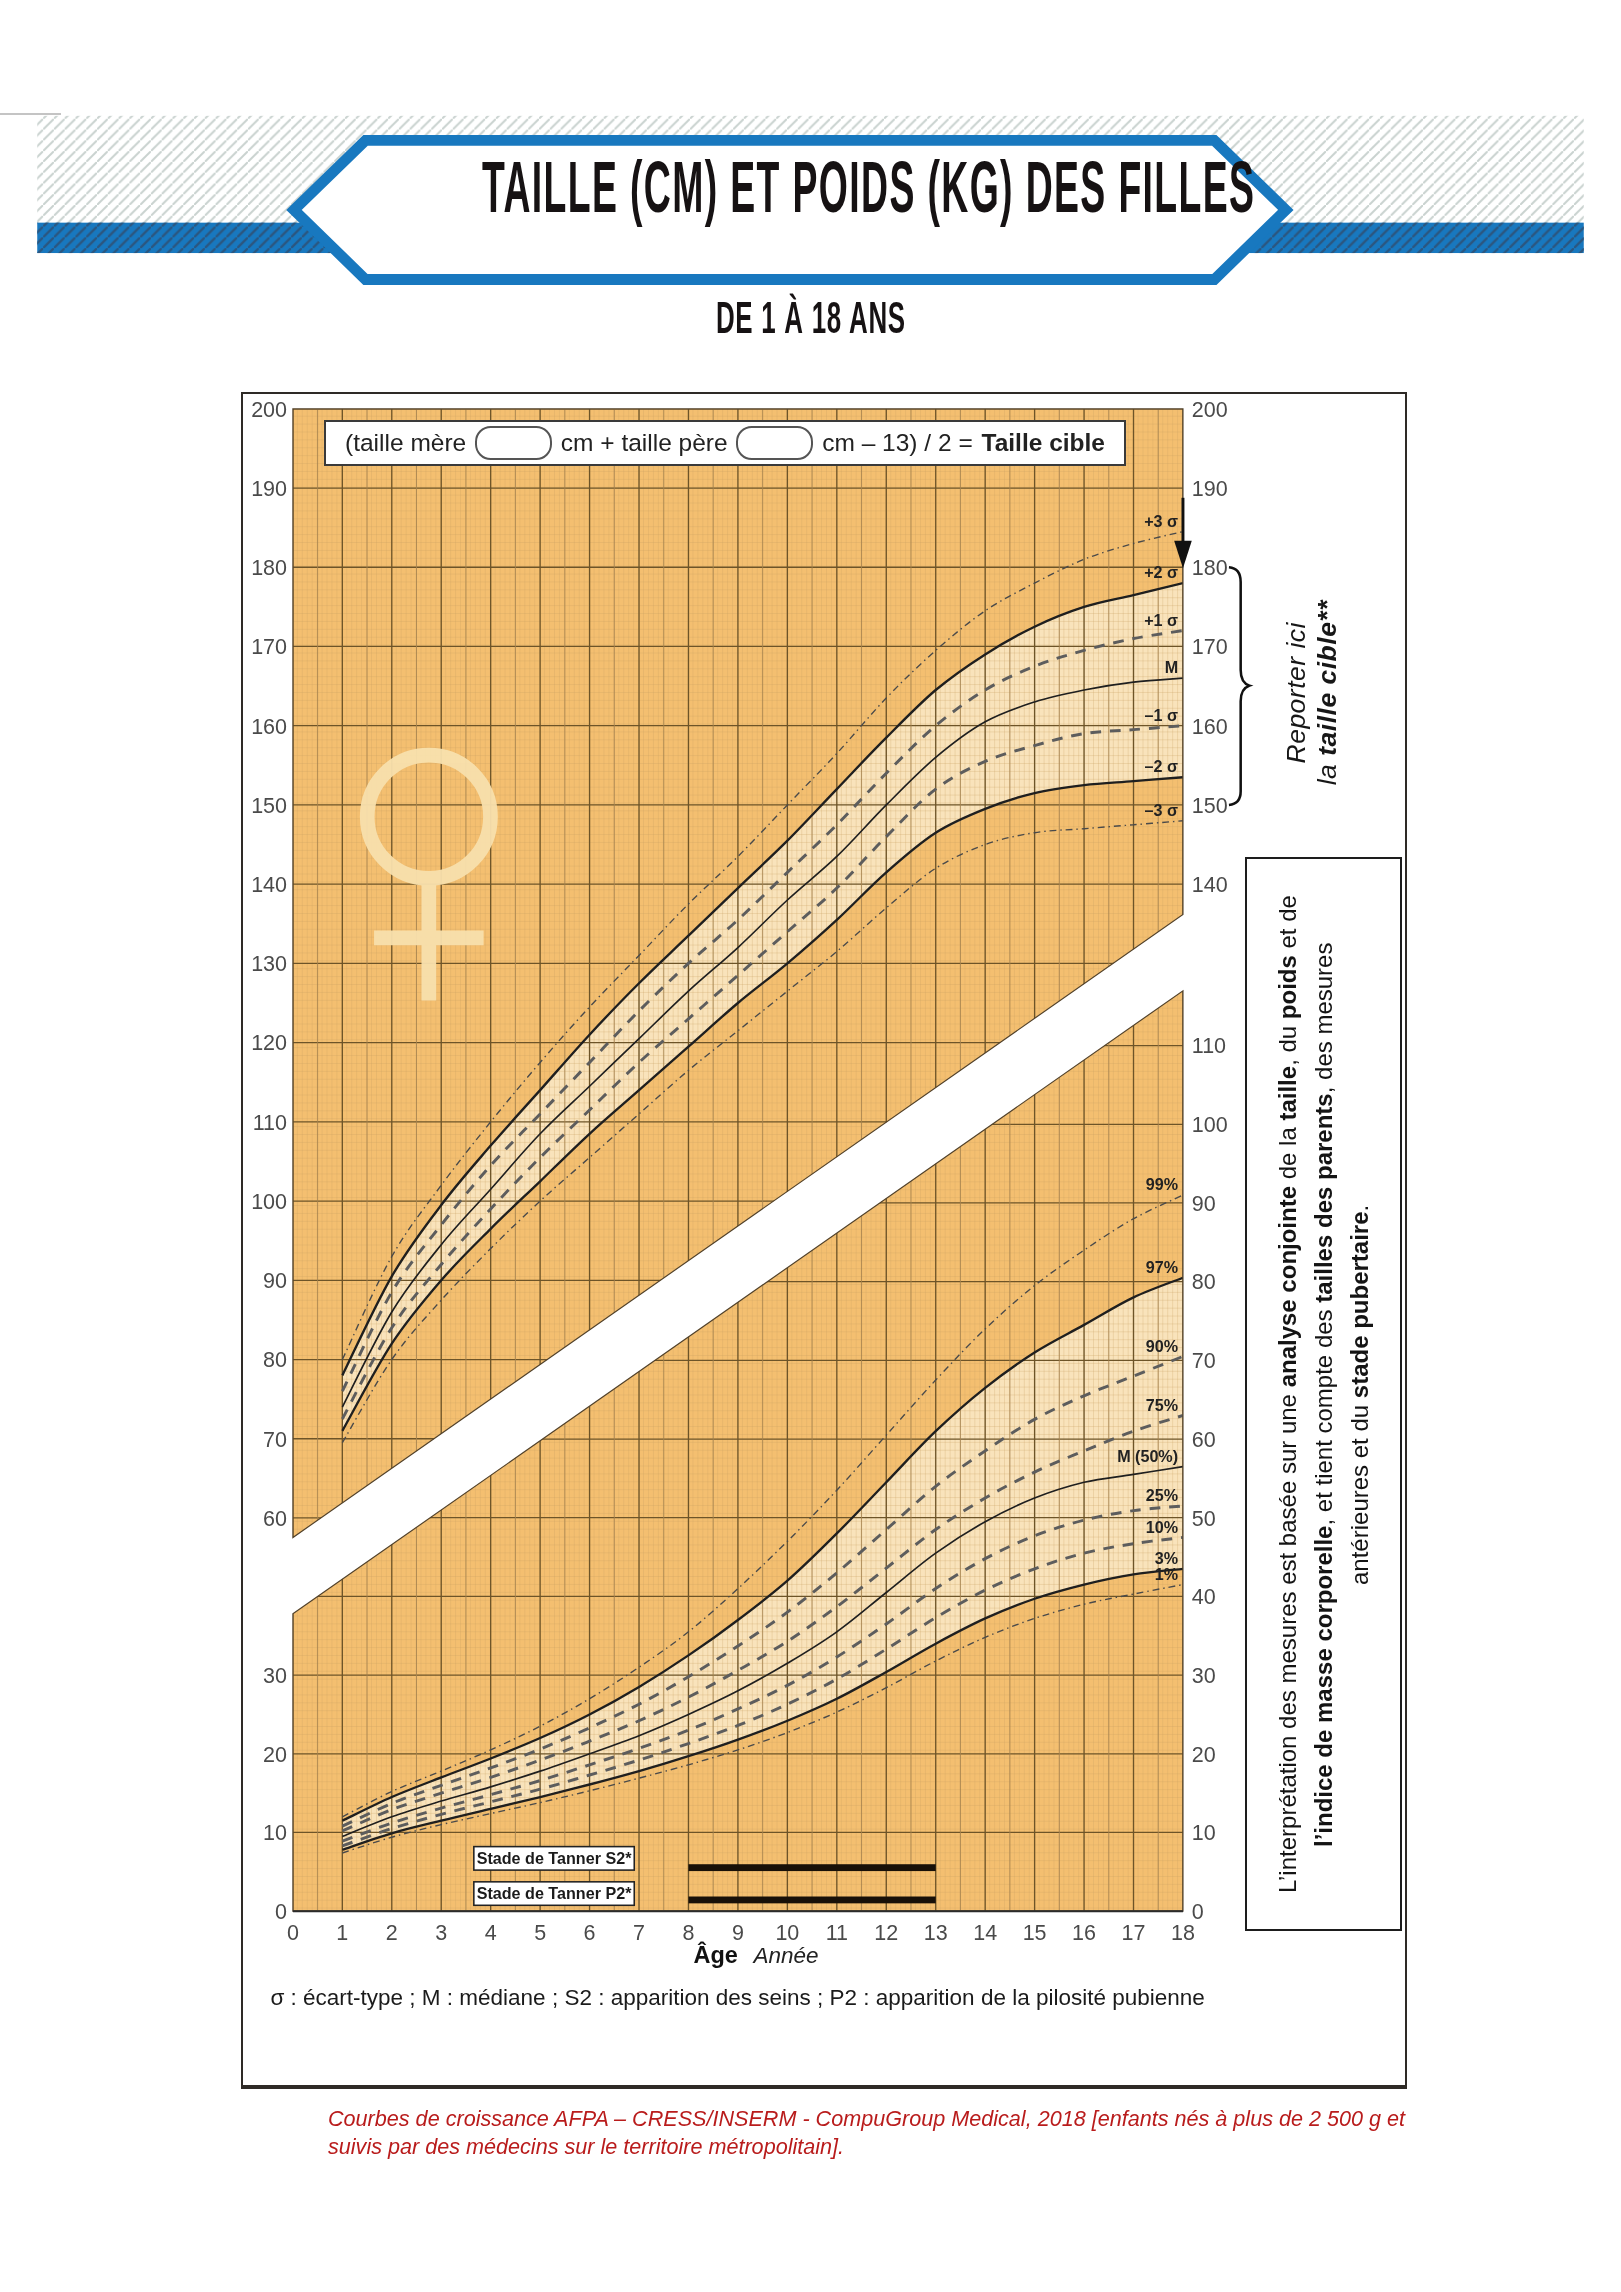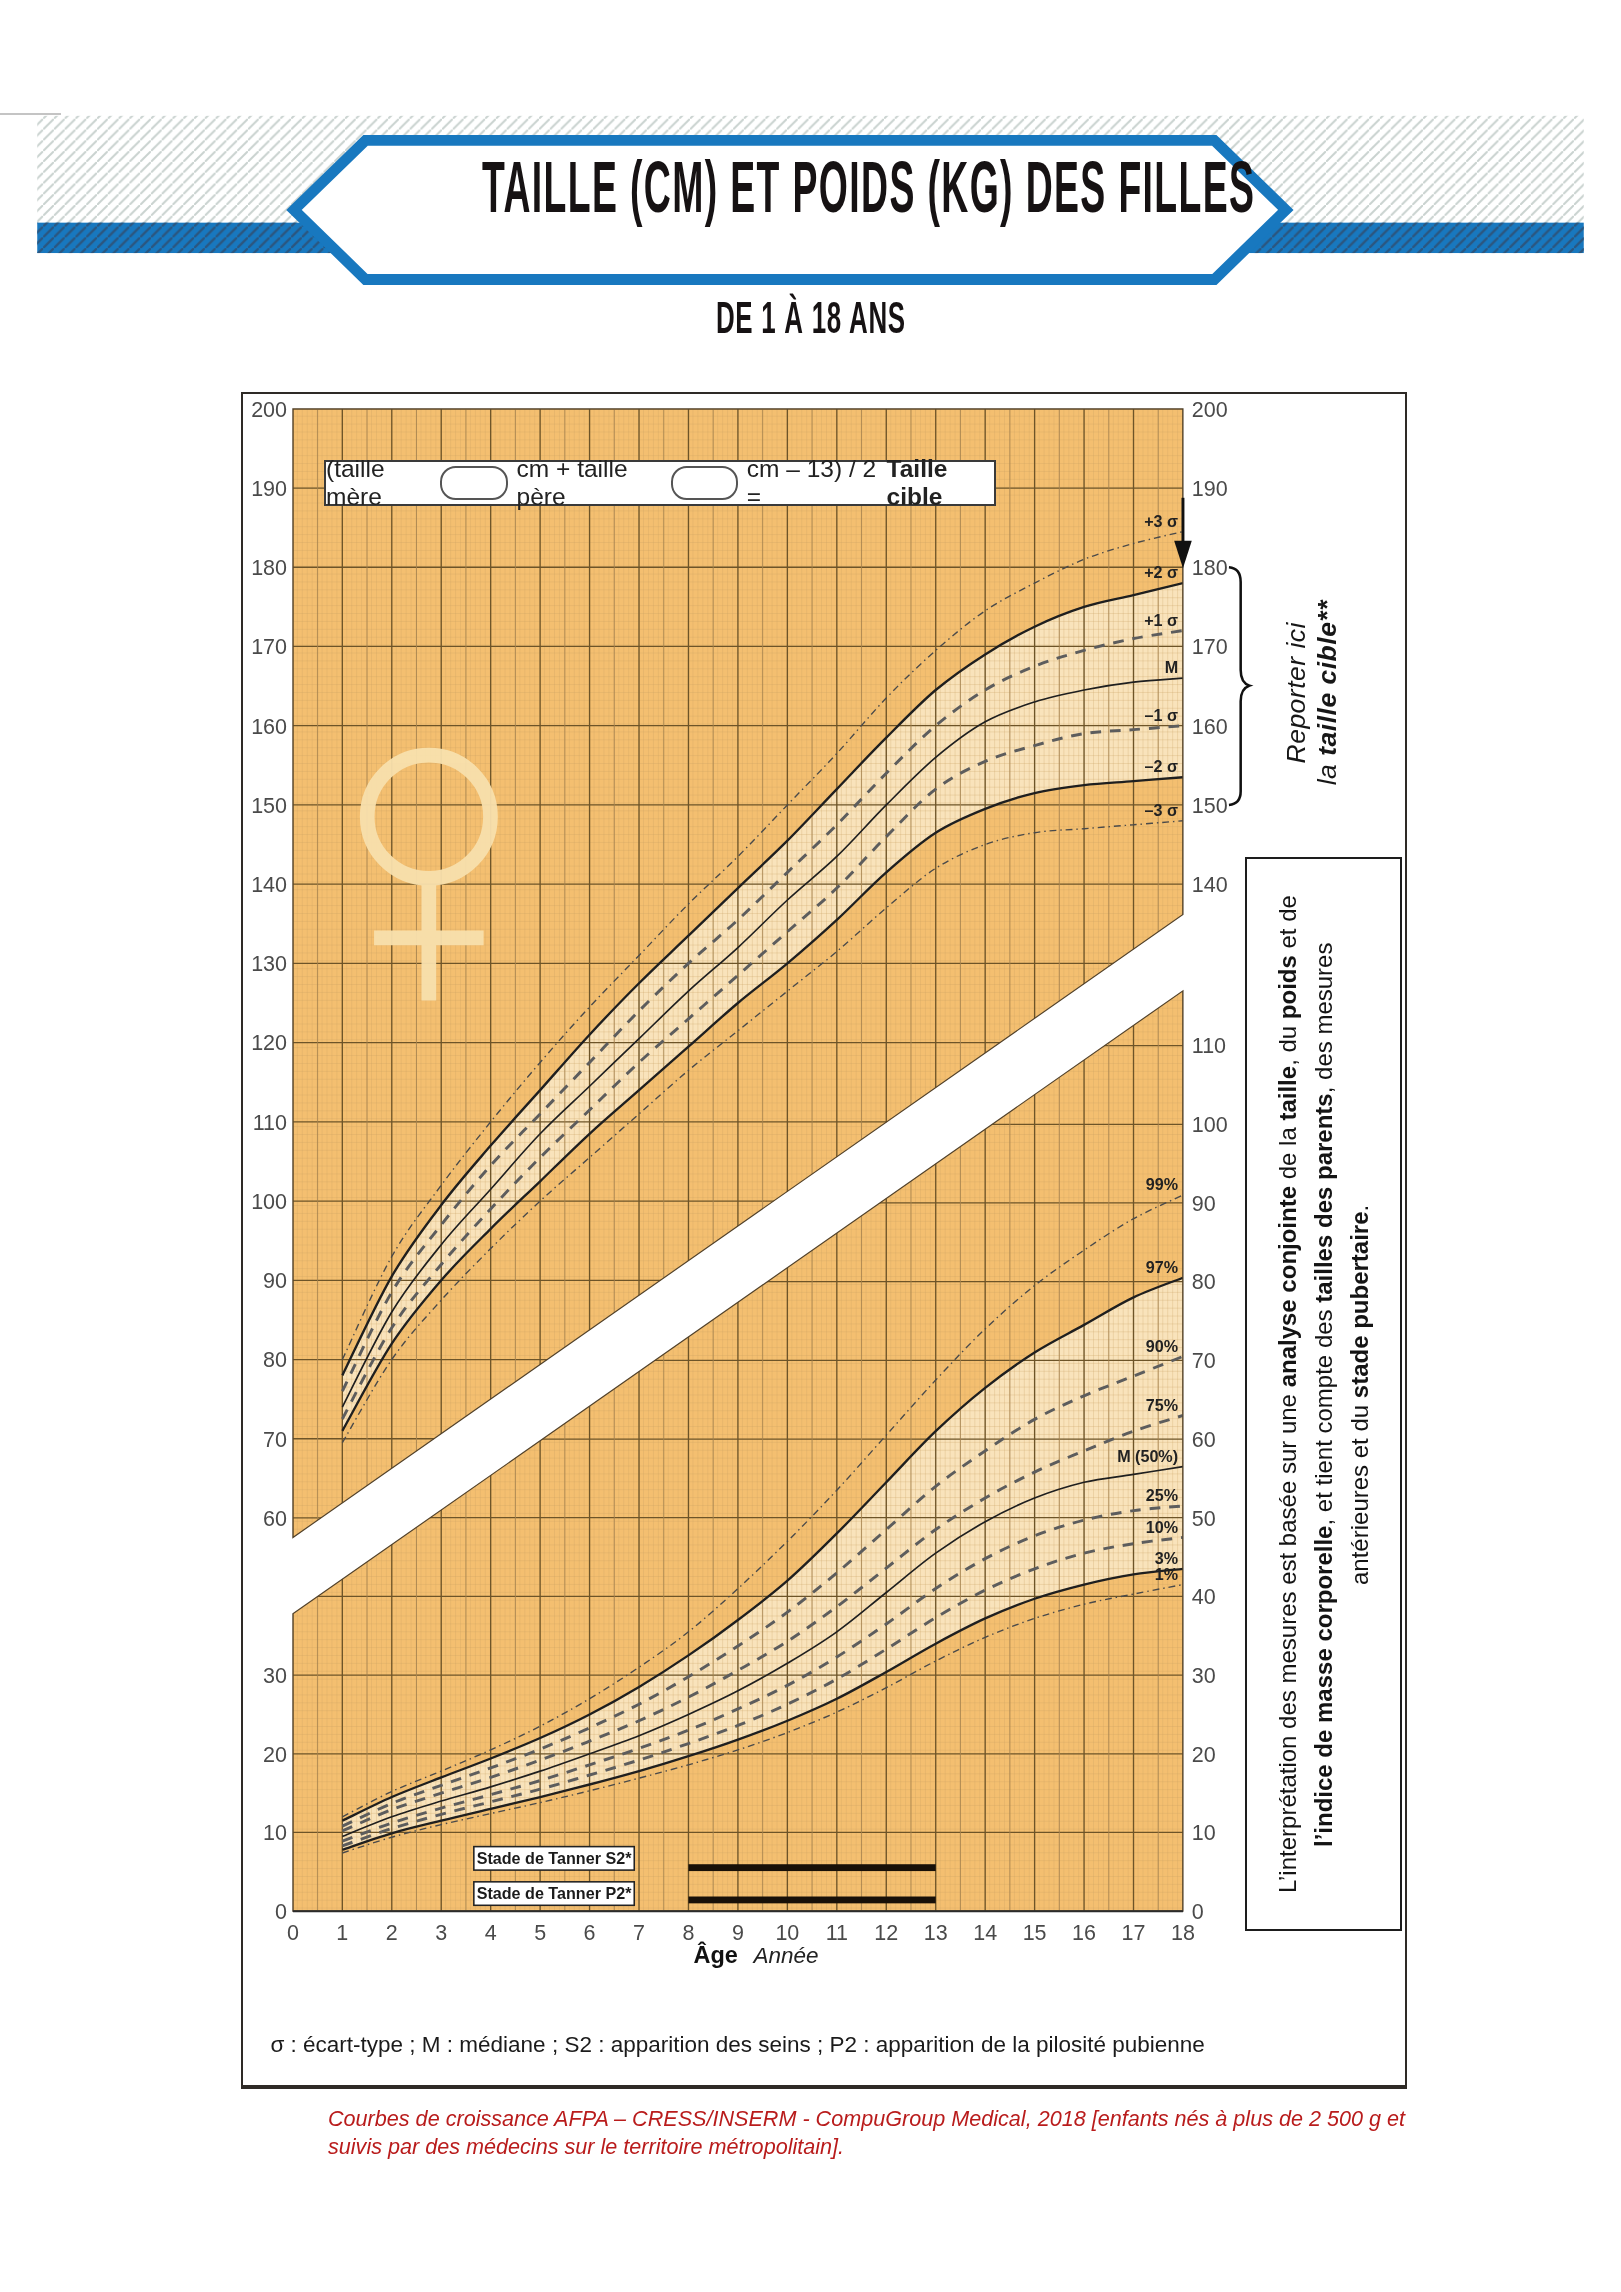--- a/index.html
+++ b/index.html
@@ -12,42 +12,42 @@
   #title-wrap .cond{display:inline-block;transform:scale(0.68,1.3);transform-origin:center;
     font-size:55px;font-weight:700;letter-spacing:2px;color:#161213;white-space:nowrap;}
   #subtitle-wrap{left:321px;top:297px;width:980px;text-align:center;}
   #subtitle-wrap .cond{display:inline-block;transform:scale(0.72,1.25);transform-origin:center;
     font-size:36px;font-weight:700;letter-spacing:1px;color:#161213;white-space:nowrap;}
   
   #frame{left:241px;top:392px;width:1166px;height:1697px;border:2px solid #2e2a26;border-bottom:4.9px solid #2e2a26;box-sizing:border-box;}
   #plot{position:absolute;left:0;top:0;}
   svg text{font-family:"Liberation Sans",sans-serif;}
   
-  #formula-box{left:81px;top:25.5px;width:672px;height:46px;background:#fff;border:2px solid #3a3a3a;
-    display:flex;align-items:center;justify-content:center;gap:8.8px;font-size:24.5px;color:#222;box-sizing:border-box;margin-top:40px;}
+  #formula-box{left:81px;top:25.5px;width:802px;height:46px;background:#fff;border:2px solid #3a3a3a;
+    display:flex;align-items:center;justify-content:center;gap:8.8px;font-size:24.5px;color:#222;box-sizing:border-box;}
   .oval{width:73px;height:30px;border:2px solid #555;border-radius:15.7px;background:#fff;}
   #formula-box b{font-weight:700;}
   
   #instr-box{left:82px;top:94px;width:446px;height:203px;background:#fff;border:2.9px solid #3a3a3a;
     box-sizing:border-box;display:flex;align-items:center;justify-content:center;text-align:center;
     font-size:26px;line-height:1.38;color:#262221;padding:5.9px 13.7px;}
   
   #reporter-note{left:1015px;top:157px;width:108px;height:284px;display:flex;flex-direction:row;align-items:center;justify-content:center;}
   #reporter-note .vtxt{writing-mode:vertical-rl;transform:rotate(180deg);font-size:26.5px;font-style:italic;
     color:#171717;letter-spacing:0.5px;text-align:center;}
   #reporter-note .vtxt b{font-weight:700;}
   
   #interp-box{left:1002px;top:463px;width:157px;height:1074px;border:2.5px solid #1d1d1d;box-sizing:border-box;
     display:flex;align-items:center;justify-content:center;background:#fff;}
   #interp-box .vtxt{writing-mode:vertical-rl;transform:rotate(180deg);font-size:24px;line-height:1.5;
     color:#141414;text-align:center;height:1019px;}
   #interp-box .vtxt b{font-weight:700;}
   
   #footnotes{left:27.4px;top:1588px;width:1117px;font-size:22.5px;line-height:1.4;color:#1b1b1b;}
-  #footnotes .fline{margin-bottom:3.9px;margin-top:47px;}
+  #footnotes .fline{margin-bottom:3.9px;}
   #footnotes b{font-weight:700;}
   
   #source-note{left:328px;top:2105px;width:1103px;font-size:21.6px;font-style:italic;line-height:1.3;color:#b91c1c;}
 </style>
 </head>
 <body>
 
 <div class="abs" id="hdr-rule"></div>
 <svg class="abs" id="hdr-svg" width="1621" height="363" viewBox="0 0 1654 370">
   <defs>

